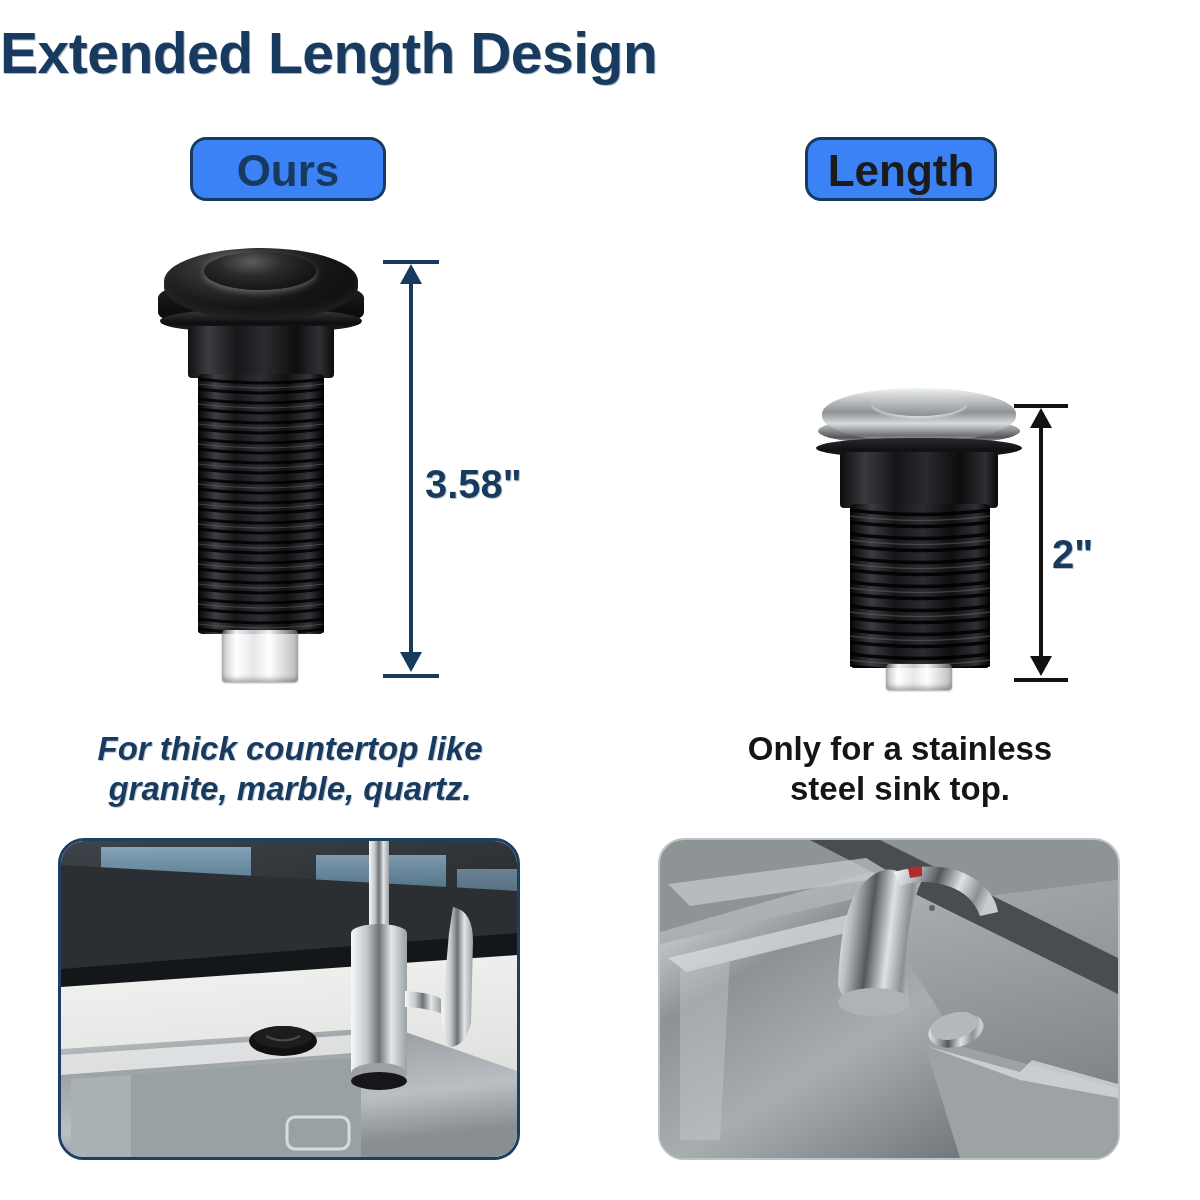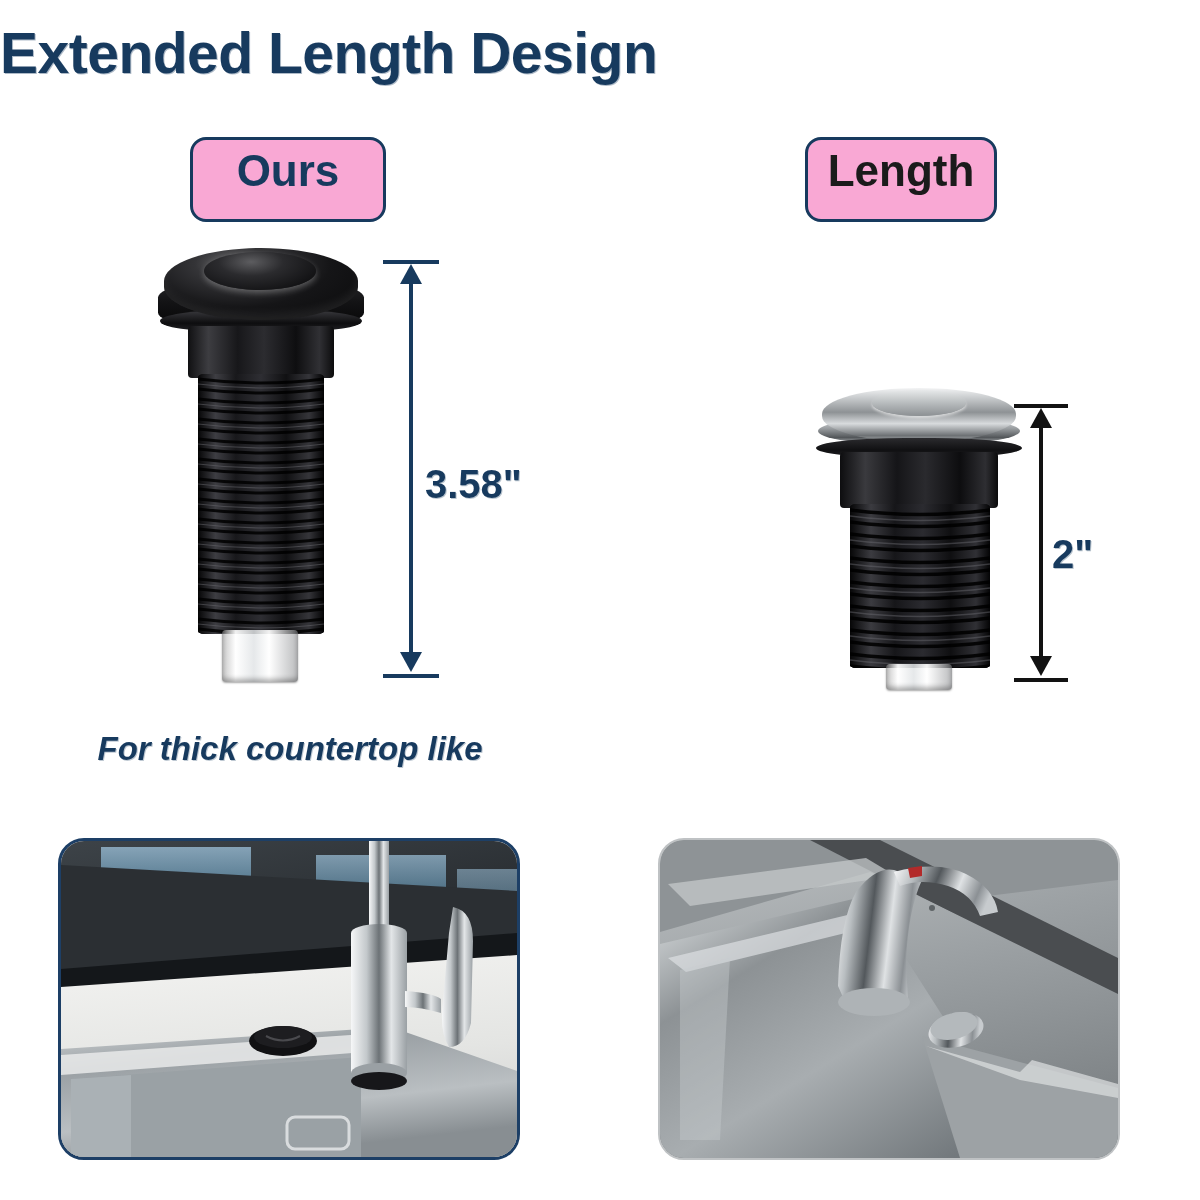--- a/index.html
+++ b/index.html
@@ -29,26 +29,26 @@
     line-height: 1.05;
     text-shadow: 1px 1px 0 rgba(23,58,94,0.35);
   }
 
   
   .badge {
     position: absolute;
     box-sizing: border-box;
     border: 3px solid #173a5e;
     border-radius: 16px;
-    background: #f9a8d4;
+    background: #3b82f6;
     text-align: center;
     font-size: 44px;
     font-weight: bold;
     line-height: 62px;
-    height: 85px;
+    height: 64px;
   }
   #badge-ours {
     left: 190px;
     top: 137px;
     width: 196px;
     color: #173a5e;
   }
   #badge-others {
     left: 805px;
     top: 137px;
@@ -386,23 +386,26 @@
   <div class="dim-tick" style="left:1014px; top:404px; width:54px;"></div>
   <div class="dim-arrow up" style="left:1030px; top:408px;"></div>
   <div class="dim-shaft" style="left:1039px; top:416px; height:252px;"></div>
   <div class="dim-arrow down" style="left:1030px; top:656px;"></div>
   <div class="dim-tick" style="left:1014px; top:678px; width:54px;"></div>
   <div class="dim-label" style="left:1052px; top:532px;">2"</div>
 </div>
 
 <div class="caption" id="caption-ours">
   <div>For thick countertop like</div>
+  <div>granite, marble, quartz.</div>
 </div>
 
 <div class="caption" id="caption-others">
+  <div>Only for a stainless</div>
+  <div>steel sink top.</div>
 </div>
 
 <div class="photo" id="photo-ours">
   <svg width="456" height="316" viewBox="0 0 456 316">
     <defs>
       <linearGradient id="p1bg" x1="0" y1="0" x2="0.3" y2="1">
         <stop offset="0%" stop-color="#3d4348"></stop>
         <stop offset="55%" stop-color="#23272b"></stop>
         <stop offset="100%" stop-color="#1a1d20"></stop>
       </linearGradient>

